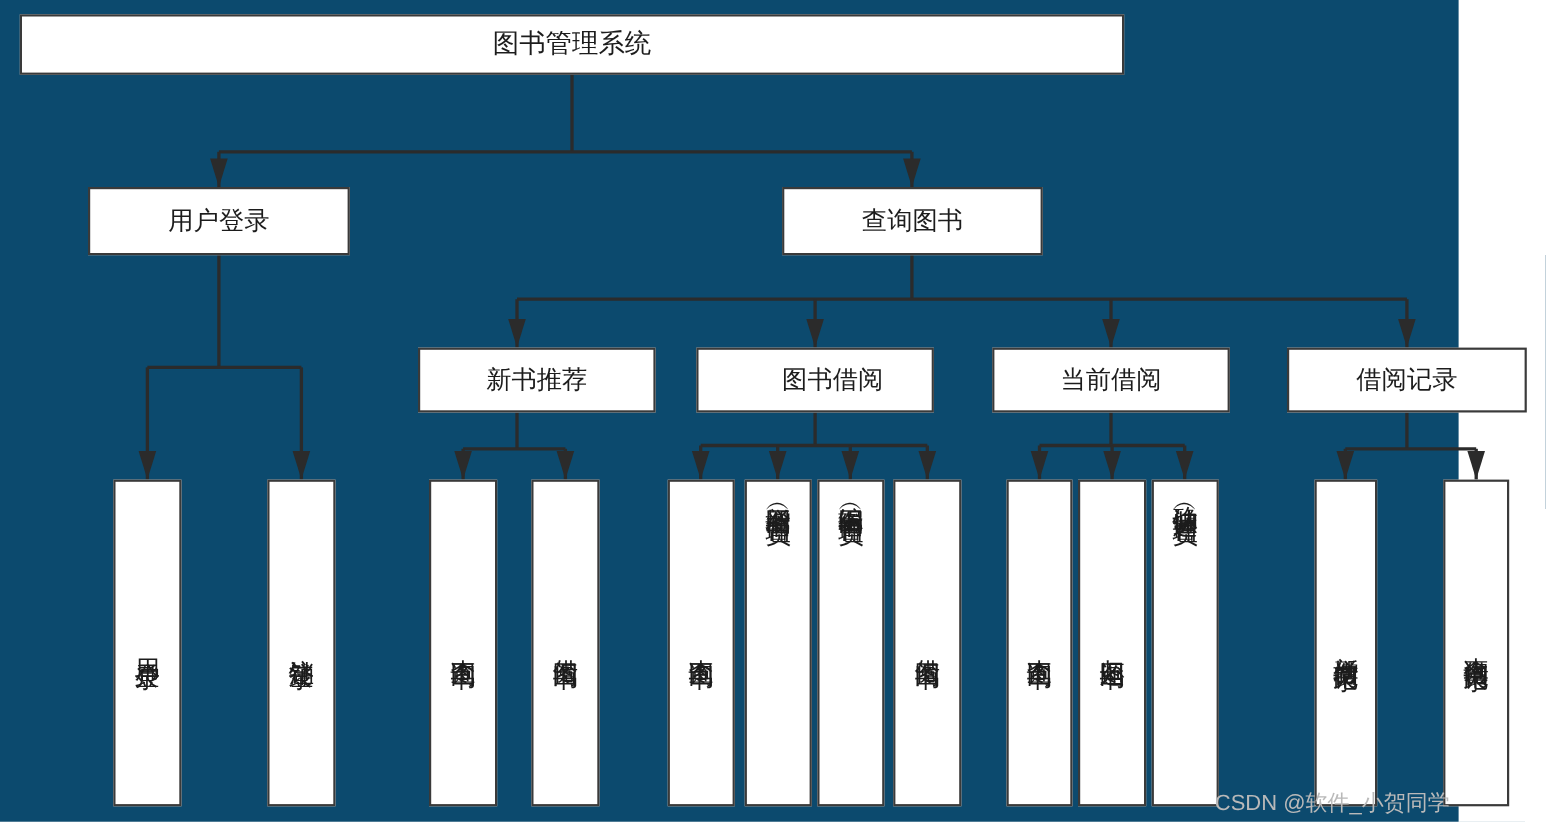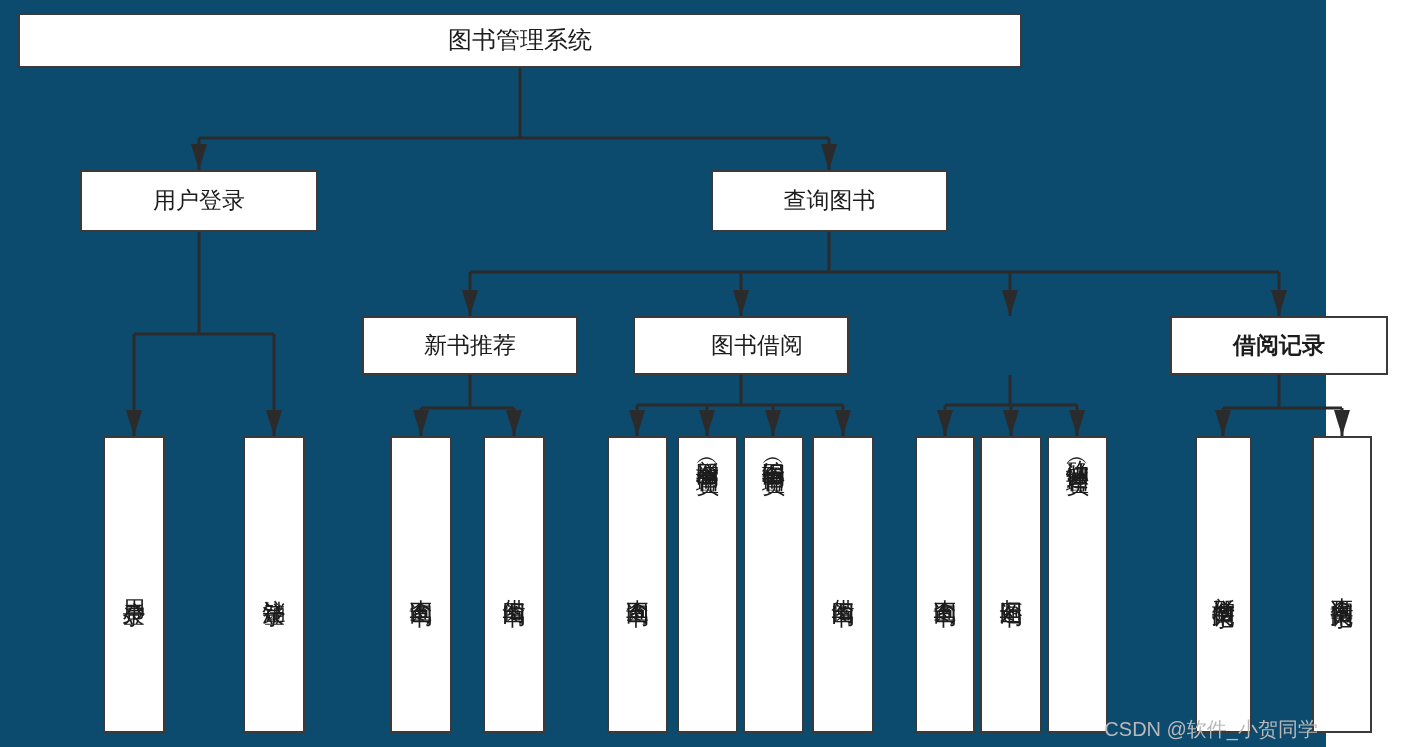--- a/index.html
+++ b/index.html
@@ -140,27 +140,30 @@
     <span class="node-label">图书管理系统</span>
   </div>
 
   <div class="node horizontal" style="left: 80px; top: 170px; width: 238px; height: 62px;">
     <span class="node-label">用户登录</span>
   </div>
   <div class="node horizontal" style="left: 711px; top: 170px; width: 237px; height: 62px;">
     <span class="node-label">查询图书</span>
   </div>
 
-  <div class="node horizontal" style="left: 362px; top: 316px; width: 216px; height: 59px;">
+  <div class="node horizontal" style="left: 380px; top: 316px; width: 216px; height: 59px;">
     <span class="node-label">新书推荐</span>
   </div>
   <div class="node horizontal" style="left: 633px; top: 316px; width: 216px; height: 59px; padding-left: 32px;">
     <span class="node-label">图书借阅</span>
   </div>
-  <div class="node horizontal" style="left: 1170px; top: 316px; width: 218px; height: 59px; font-weight: bold;">
+  <div class="node horizontal" style="left: 902px; top: 316px; width: 216px; height: 59px;">
+    <span class="node-label">当前借阅</span>
+  </div>
+  <div class="node horizontal" style="left: 1170px; top: 316px; width: 218px; height: 59px;">
     <span class="node-label">借阅记录</span>
   </div>
 
   <div class="node vertical centered" style="left: 103px; top: 436px; width: 62px; height: 297px;">
     <span class="node-label">用户登录</span>
   </div>
   <div class="node vertical centered" style="left: 243px; top: 436px; width: 62px; height: 297px;">
     <span class="node-label">注销登录</span>
   </div>
 

